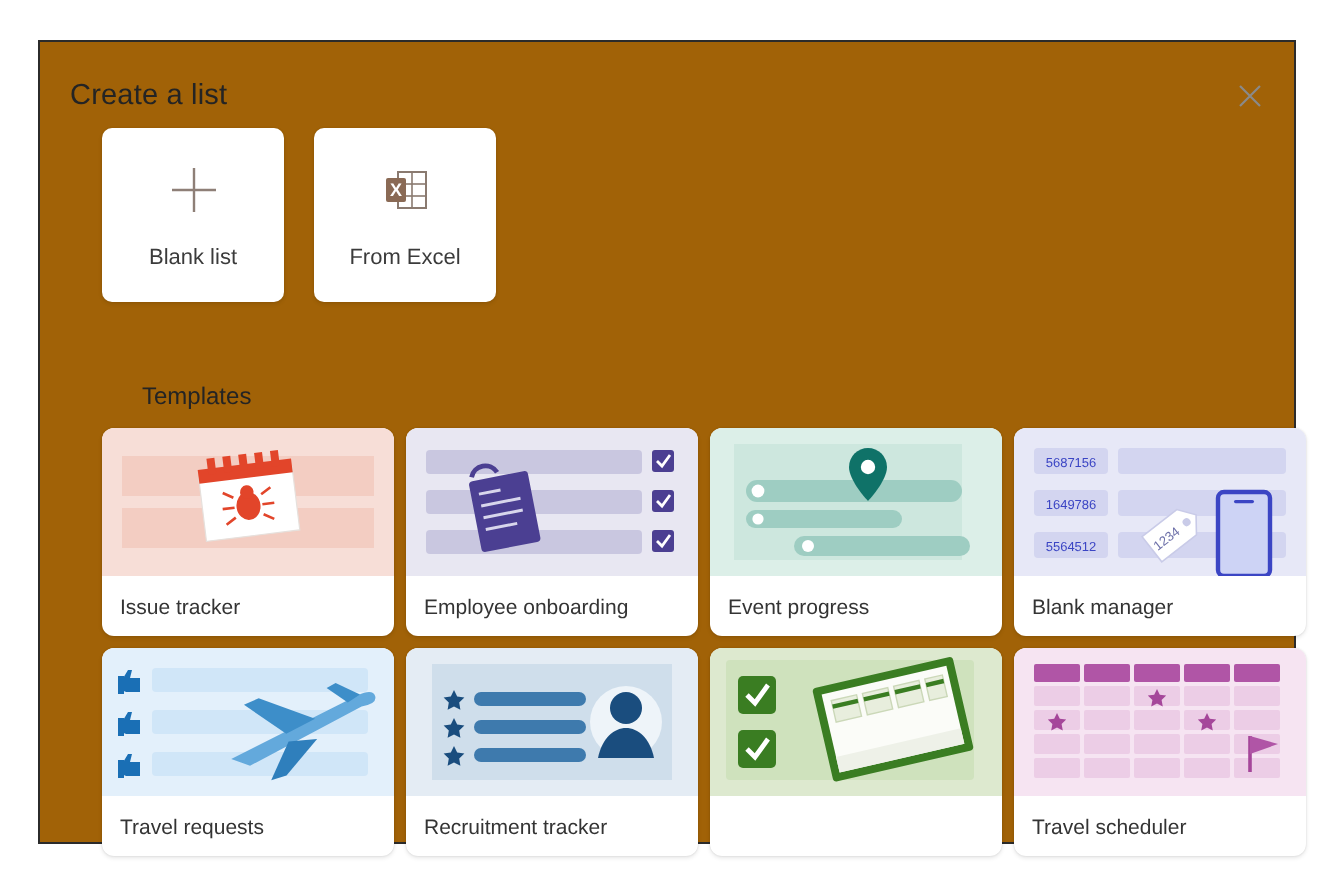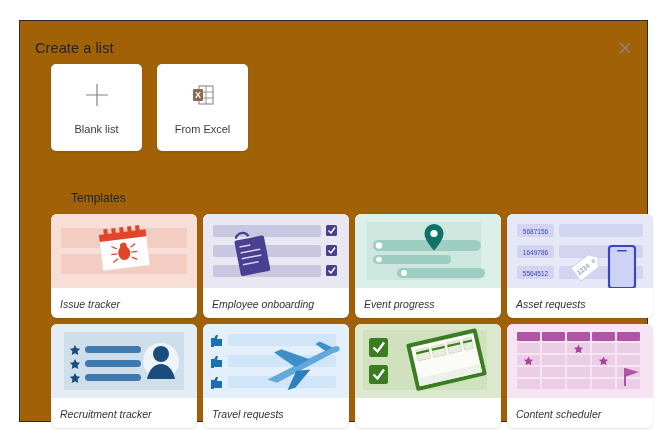--- a/index.html
+++ b/index.html
@@ -46,21 +46,20 @@
   }
   .tpl{
     position:relative;width:146px;height:104px;background:#ffffff;border-radius:6px;
     box-shadow:0 1px 2px rgba(0,0,0,.10),0 0 1px rgba(0,0,0,.12);
     overflow:hidden;cursor:pointer;
   }
   .tpl-art{position:relative;width:100%;height:74px;overflow:hidden;}
   .tpl-name{
     position:absolute;left:9px;bottom:8px;font-size:10.5px;color:#343434;
     white-space:nowrap;
-    font-style:italic;
   }
   .art-svg{display:block;width:146px;height:74px;}
 </style>
 </head>
 <body>
 
 <div id="screen">
 
   <div class="dialog">
 
@@ -192,42 +191,21 @@
             <rect x="52" y="52" width="84" height="13" rx="2" fill="#d3d5f0"></rect>
             <g transform="rotate(-38 80 52)">
               <path d="M66 44 L88 44 L94 52 L88 60 L66 60 Z" fill="#ffffff" stroke="#c9cbe8" stroke-width=".8"></path>
               <circle cx="88" cy="52" r="2" fill="#c9cbe8"></circle>
               <text x="75" y="54.5" font-family="Liberation Sans, sans-serif" font-size="6.5" fill="#6c6fa8" text-anchor="middle">1234</text>
             </g>
             <rect x="102" y="32" width="26" height="42" rx="3" fill="#cdd3f5" stroke="#3b45c4" stroke-width="2.2"></rect>
             <rect x="110" y="36" width="10" height="1.6" rx=".8" fill="#3b45c4"></rect>
           </svg>
         </div>
-        <div class="tpl-name">Asset requests</div>
-      </div>
-
-      <div class="tpl">
-        <div class="tpl-art">
-          <svg class="art-svg" viewBox="0 0 146 74">
-            <rect width="146" height="74" fill="#e4ecf4"></rect>
-            <rect x="13" y="8" width="120" height="58" fill="#cfdeeb"></rect>
-            <g fill="#1a4d7e">
-              <path d="M24 21 l1.6 3.3 3.6 .5 -2.6 2.5 .6 3.6 -3.2 -1.7 -3.2 1.7 .6 -3.6 -2.6 -2.5 3.6 -.5z"></path>
-              <path d="M24 35 l1.6 3.3 3.6 .5 -2.6 2.5 .6 3.6 -3.2 -1.7 -3.2 1.7 .6 -3.6 -2.6 -2.5 3.6 -.5z"></path>
-              <path d="M24 49 l1.6 3.3 3.6 .5 -2.6 2.5 .6 3.6 -3.2 -1.7 -3.2 1.7 .6 -3.6 -2.6 -2.5 3.6 -.5z"></path>
-            </g>
-            <rect x="34" y="22" width="56" height="7" rx="3.5" fill="#3e7aad"></rect>
-            <rect x="34" y="36" width="56" height="7" rx="3.5" fill="#3e7aad"></rect>
-            <rect x="34" y="50" width="56" height="7" rx="3.5" fill="#3e7aad"></rect>
-            <circle cx="110" cy="37" r="18" fill="#eef4f9"></circle>
-            <circle cx="110" cy="30" r="8" fill="#1a4d7e"></circle>
-            <path d="M96 55 c2 -10 8 -15 14 -15 s12 5 14 15 z" fill="#1a4d7e"></path>
-          </svg>
-        </div>
-        <div class="tpl-name">Recruitment tracker</div>
+        <div class="tpl-name">Blank manager</div>
       </div>
 
       <div class="tpl">
         <div class="tpl-art">
           <svg class="art-svg" viewBox="0 0 146 74">
             <rect width="146" height="74" fill="#e3f0fb"></rect>
             <rect x="25" y="10" width="108" height="12" rx="2" fill="#d0e6f8"></rect>
             <rect x="25" y="31" width="108" height="12" rx="2" fill="#d0e6f8"></rect>
             <rect x="25" y="52" width="108" height="12" rx="2" fill="#d0e6f8"></rect>
             <g fill="#1a6fb5">
@@ -237,20 +215,41 @@
             </g>
             <g transform="rotate(-17 95 42)">
               <path d="M62 46 L132 34 q8 -1 8 3 t-8 3 L70 52 z" fill="#63a9dc"></path>
               <path d="M92 42 L76 22 L84 21 L108 39 z" fill="#3d8ec9"></path>
               <path d="M92 46 L78 62 L86 62 L106 49 z" fill="#2f7fbc"></path>
               <path d="M126 36 L118 26 L123 25 L133 34 z" fill="#3d8ec9"></path>
             </g>
           </svg>
         </div>
         <div class="tpl-name">Travel requests</div>
+      </div>
+
+      <div class="tpl">
+        <div class="tpl-art">
+          <svg class="art-svg" viewBox="0 0 146 74">
+            <rect width="146" height="74" fill="#e4ecf4"></rect>
+            <rect x="13" y="8" width="120" height="58" fill="#cfdeeb"></rect>
+            <g fill="#1a4d7e">
+              <path d="M24 21 l1.6 3.3 3.6 .5 -2.6 2.5 .6 3.6 -3.2 -1.7 -3.2 1.7 .6 -3.6 -2.6 -2.5 3.6 -.5z"></path>
+              <path d="M24 35 l1.6 3.3 3.6 .5 -2.6 2.5 .6 3.6 -3.2 -1.7 -3.2 1.7 .6 -3.6 -2.6 -2.5 3.6 -.5z"></path>
+              <path d="M24 49 l1.6 3.3 3.6 .5 -2.6 2.5 .6 3.6 -3.2 -1.7 -3.2 1.7 .6 -3.6 -2.6 -2.5 3.6 -.5z"></path>
+            </g>
+            <rect x="34" y="22" width="56" height="7" rx="3.5" fill="#3e7aad"></rect>
+            <rect x="34" y="36" width="56" height="7" rx="3.5" fill="#3e7aad"></rect>
+            <rect x="34" y="50" width="56" height="7" rx="3.5" fill="#3e7aad"></rect>
+            <circle cx="110" cy="37" r="18" fill="#eef4f9"></circle>
+            <circle cx="110" cy="30" r="8" fill="#1a4d7e"></circle>
+            <path d="M96 55 c2 -10 8 -15 14 -15 s12 5 14 15 z" fill="#1a4d7e"></path>
+          </svg>
+        </div>
+        <div class="tpl-name">Recruitment tracker</div>
       </div>
 
       <div class="tpl">
         <div class="tpl-art">
           <svg class="art-svg" viewBox="0 0 146 74">
             <rect width="146" height="74" fill="#dde9cf"></rect>
             <rect x="8" y="6" width="124" height="60" rx="2" fill="#cfe2bd"></rect>
             <rect x="14" y="14" width="19" height="19" rx="2.5" fill="#3a7d22"></rect>
             <path d="M18.5 23.5 L22.5 27.5 L29 18.5" stroke="#ffffff" stroke-width="2.4" fill="none"></path>
             <rect x="14" y="41" width="19" height="19" rx="2.5" fill="#3a7d22"></rect>
@@ -316,18 +315,18 @@
               <path d="M71.5 20.5 l1.4 2.9 3.2 .4 -2.3 2.2 .6 3.2 -2.9 -1.5 -2.9 1.5 .6 -3.2 -2.3 -2.2 3.2 -.4z"></path>
               <path d="M21.5 32.5 l1.4 2.9 3.2 .4 -2.3 2.2 .6 3.2 -2.9 -1.5 -2.9 1.5 .6 -3.2 -2.3 -2.2 3.2 -.4z"></path>
               <path d="M96.5 32.5 l1.4 2.9 3.2 .4 -2.3 2.2 .6 3.2 -2.9 -1.5 -2.9 1.5 .6 -3.2 -2.3 -2.2 3.2 -.4z"></path>
             </g>
             <g>
               <path d="M118 44 L118 62" stroke="#a5469a" stroke-width="1.8"></path>
               <path d="M118 44 L132 48 L118 53 z" fill="#b055a6"></path>
             </g>
           </svg>
         </div>
-        <div class="tpl-name">Content scheduler</div>
+        <div class="tpl-name">Travel scheduler</div>
       </div>
 
     </div>
   </div>
 </div>
 
 </body></html>

